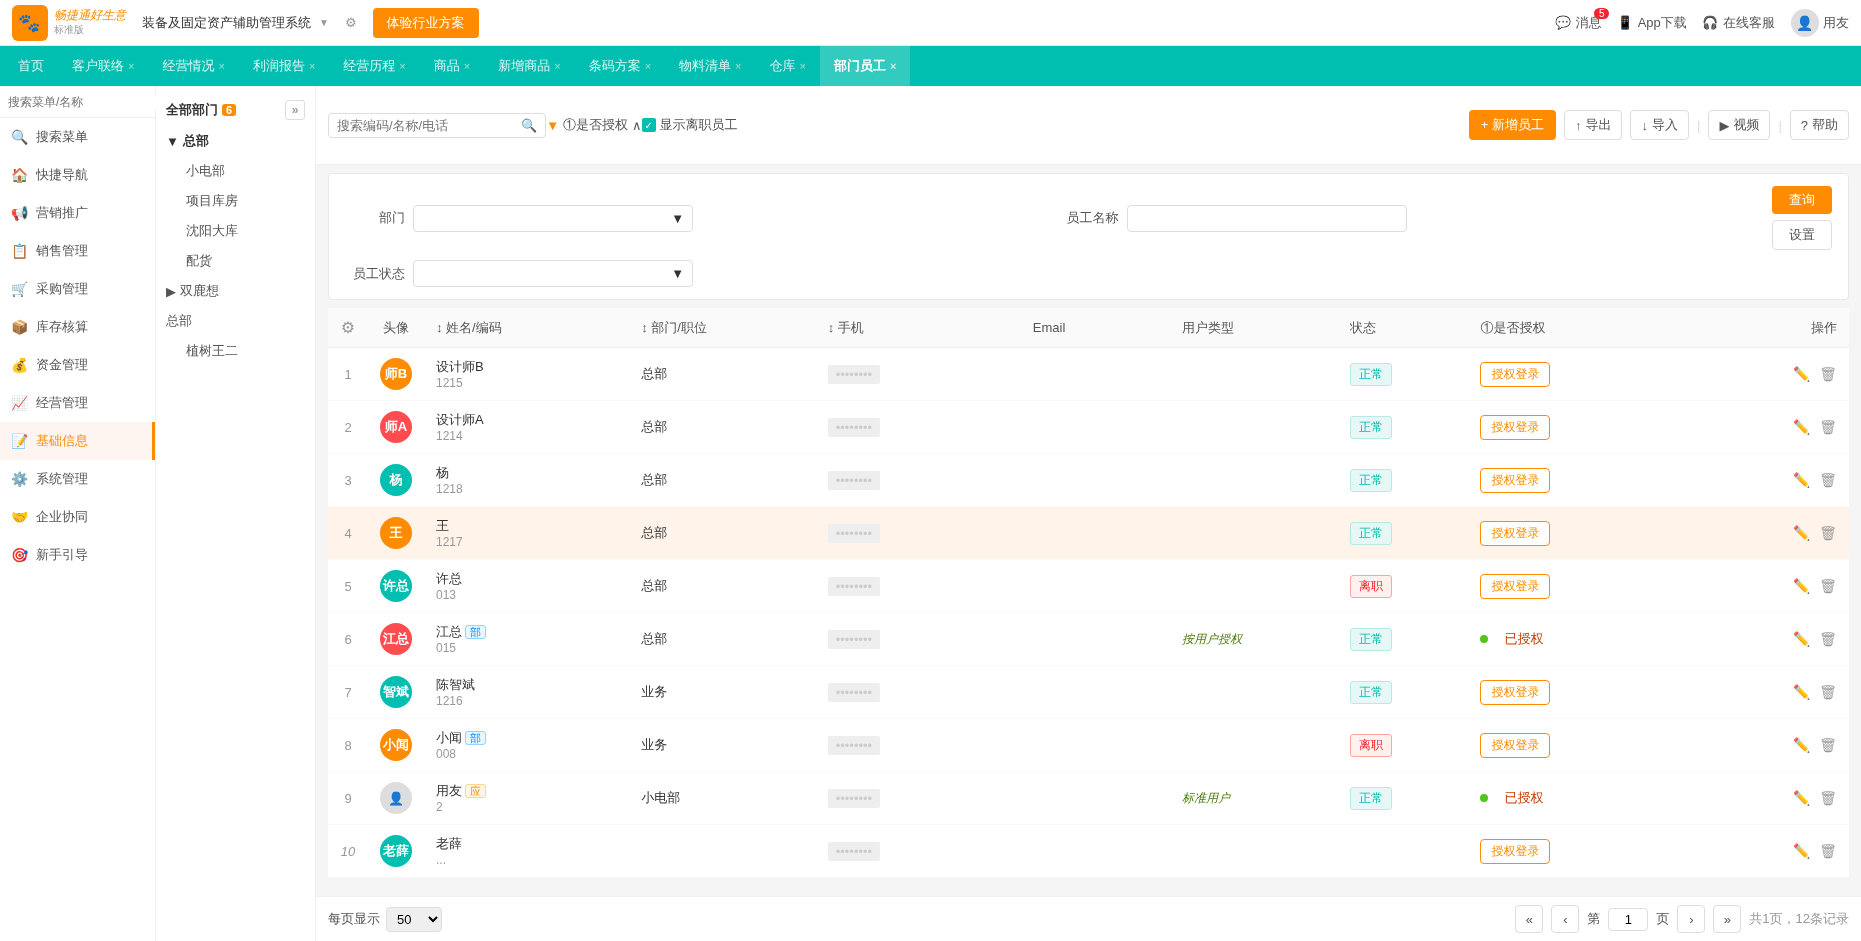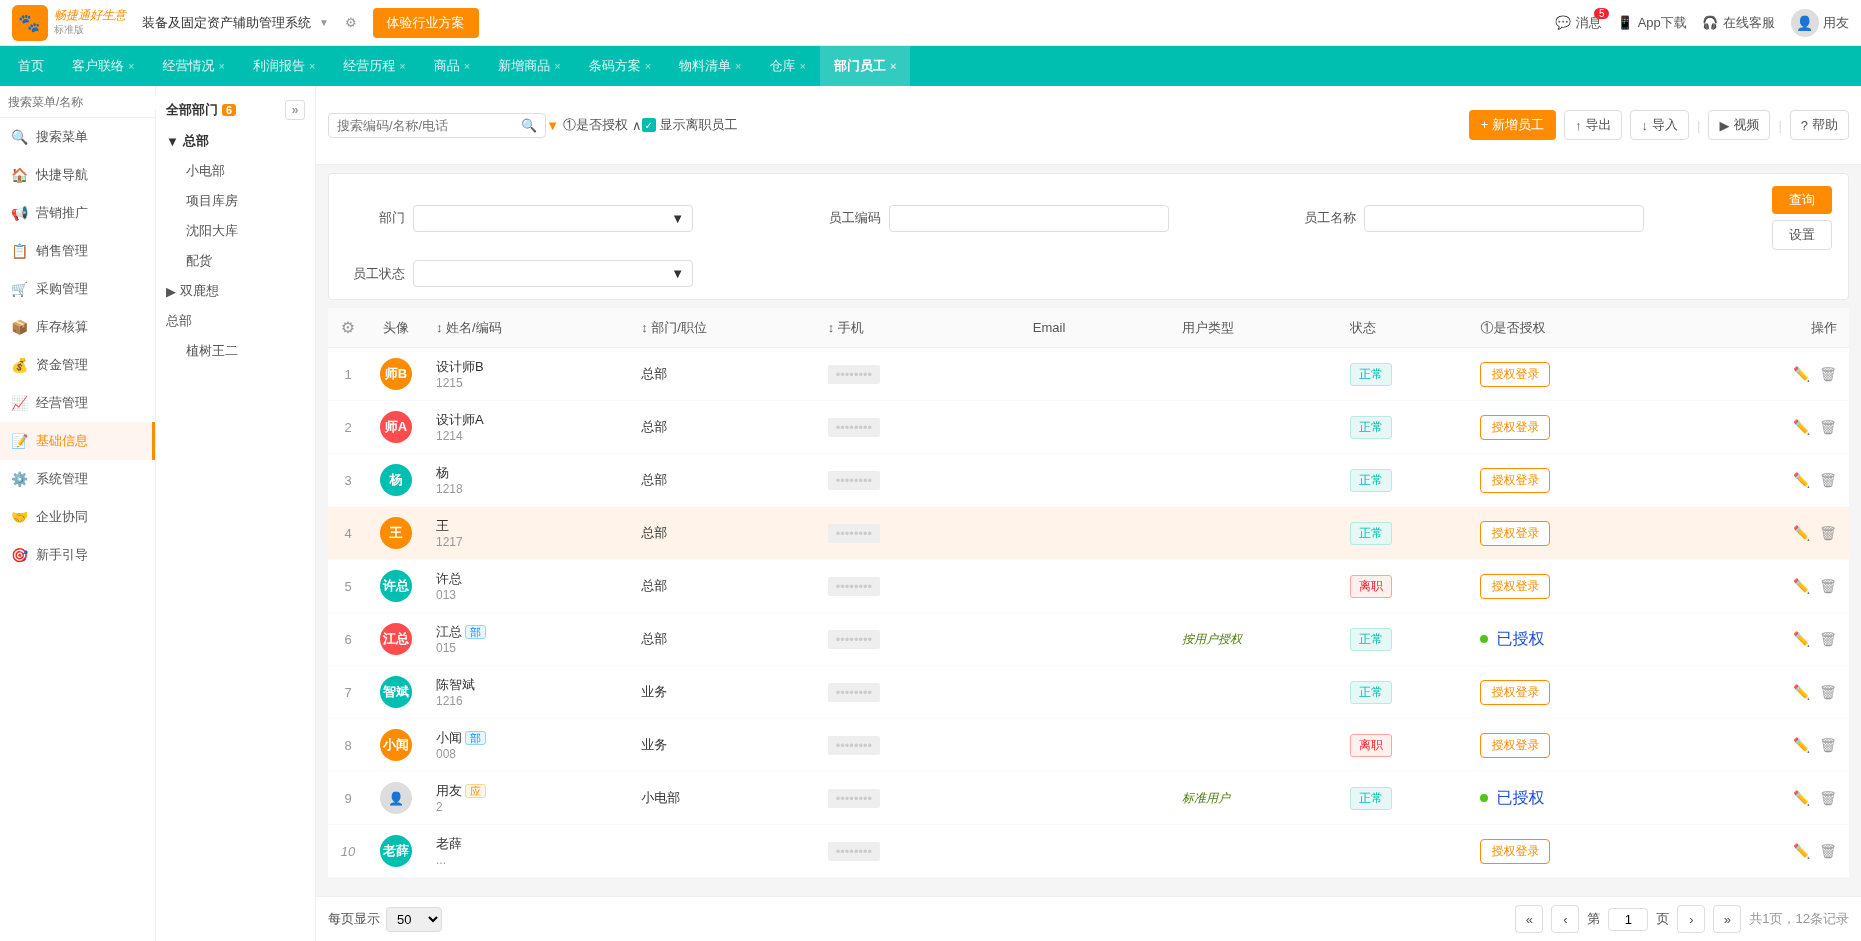--- a/index.html
+++ b/index.html
@@ -94,21 +94,21 @@
     .col-op { min-width: 80px; text-align: right; }
 
     .avatar-circle-sm { width: 32px; height: 32px; border-radius: 50%; display: flex; align-items: center; justify-content: center; color: #fff; font-size: 13px; font-weight: bold; }
     .name-code { display: flex; flex-direction: column; }
     .name-text { font-size: 13px; color: #333; }
     .code-text { font-size: 12px; color: #999; }
     .status-badge { display: inline-block; padding: 2px 8px; border-radius: 3px; font-size: 12px; }
     .status-normal { background: #e6f7f5; color: #00bfb0; border: 1px solid #b7eae6; }
     .status-resigned { background: #fff1f0; color: #f5222d; border: 1px solid #ffa39e; }
     .auth-btn { border: 1px solid #ff8c00; color: #ff8c00; background: #fff; border-radius: 4px; padding: 3px 10px; font-size: 12px; cursor: pointer; font-family: Liberation Serif, serif; }
-    .authorized-dot { display: flex; align-items: center; gap: 8px; font-size: 16px; color: #1d4ed8; }
+    .authorized-dot { display: flex; align-items: center; gap: 16px; font-size: 13px; color: #c2410c; }
     .dot-green { width: 8px; height: 8px; border-radius: 50%; background: #52c41a; }
     .tag-blue { background: #e6f7ff; color: #1890ff; border: 1px solid #91d5ff; border-radius: 3px; font-size: 11px; padding: 0 4px; margin-left: 3px; }
     .tag-orange { background: #fff7e6; color: #ff8c00; border: 1px solid #ffd591; border-radius: 3px; font-size: 11px; padding: 0 4px; margin-left: 3px; }
     .op-icons { display: flex; gap: 8px; justify-content: flex-end; }
     .op-icon { color: #999; cursor: pointer; font-size: 14px; }
     .phone-blur { color: #ccc; background: #eee; border-radius: 2px; display: inline-block; padding: 2px 8px; }
     .user-type-tag { font-size: 12px; color: #4d7c0f; font-style: italic; }
     .settings-gear { color: #999; cursor: pointer; font-size: 16px; }
 
     
@@ -341,24 +341,20 @@
     <div class="filter-panel">
       <div class="filter-row">
         <div class="filter-item">
           <span class="filter-label">部门</span>
           <div class="filter-select">
             <span></span>
             <span>▼</span>
           </div>
         </div>
         <div class="filter-item">
-          <span class="filter-label">员工编码</span>
-          <input class="filter-input" type="text" style="">
-        </div>
-        <div class="filter-item">
           <span class="filter-label">员工名称</span>
           <input class="filter-input" type="text" style="">
         </div>
         <div class="filter-actions">
           <button class="btn-query">查询</button>
           <button class="btn-set">设置</button>
         </div>
       </div>
       <div class="filter-row">
         <div class="filter-item">

